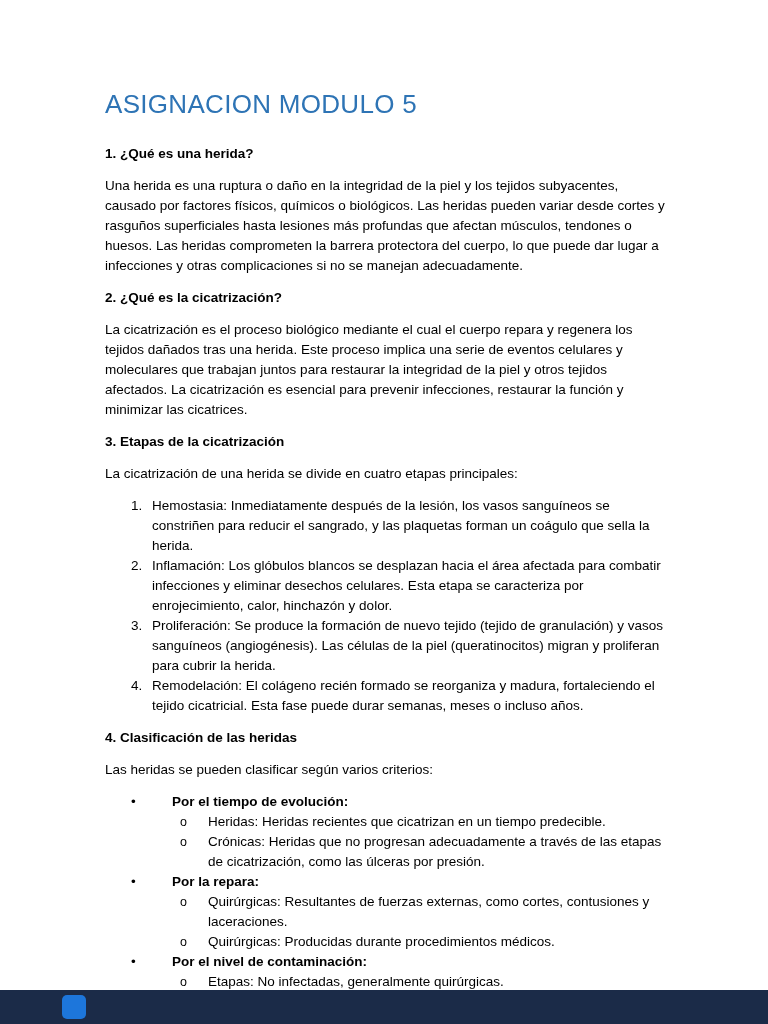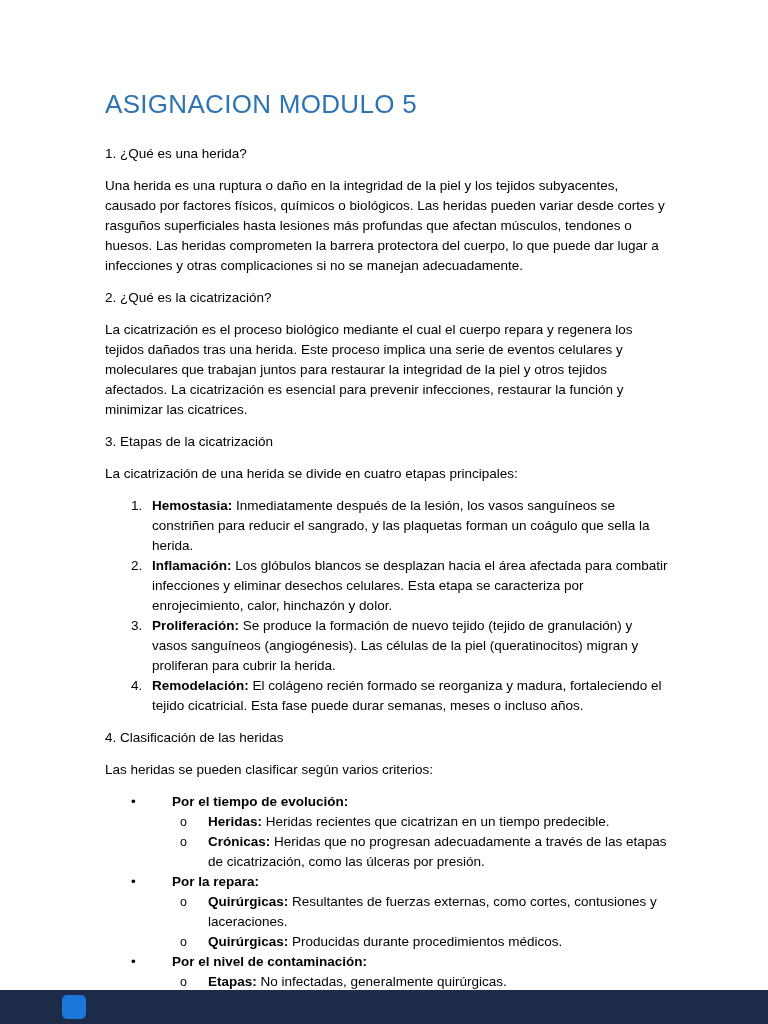--- a/index.html
+++ b/index.html
@@ -20,21 +20,21 @@
   .doc-title {
     font-size: 26px;
     font-weight: 400;
     color: #2E74B5;
     letter-spacing: 0.3px;
     margin: 0 0 24px 0;
     line-height: 32px;
   }
   .sec-heading {
     font-size: 13.5px;
-    font-weight: 400;
+    font-weight: 700;
     line-height: 20px;
     margin: 0 0 12px 0;
   }
   .body-text {
     font-size: 13.5px;
     line-height: 20px;
     margin: 0 0 12px 0;
   }
   .num-list, .bl-list { margin: 0 0 12px 0; }
   .oli {
@@ -54,21 +54,21 @@
   .bmark { width: 21px; flex: none; }
   .b-label { flex: 1; margin: 0; font-weight: 700; padding-left: 20px; }
   .sli {
     display: flex;
     padding-left: 75px;
     font-size: 13.5px;
     line-height: 20px;
   }
   .smark { width: 28px; flex: none; font-size: 12.5px; }
   .sli-text { flex: 1; margin: 0; }
-  strong { font-weight: 700; }
+  strong { font-weight: 400; }
   .footer-bar {
     position: absolute;
     left: 0; right: 0; bottom: 0;
     height: 34px;
     background: #1b2b48;
     display: flex;
     align-items: center;
     padding-left: 62px;
   }
   .footer-logo {

